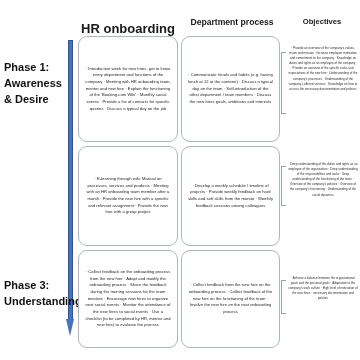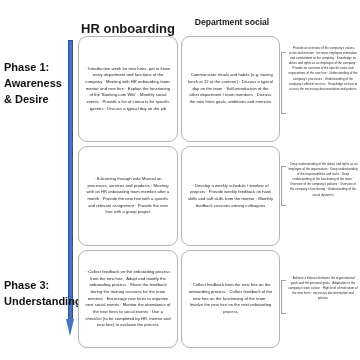--- a/index.html
+++ b/index.html
@@ -127,21 +127,22 @@
   #leader-1 { left: 281px; top: 52px;  height: 62px; }
   #leader-2 { left: 281px; top: 166px; height: 40px; }
   #leader-3 { left: 281px; top: 280px; height: 34px; }
 </style>
 </head>
 <body>
 
 <div id="diagram">
 
   <div class="col-header" id="hdr-hr">HR onboarding team</div>
-  <div class="col-header" id="hdr-mentor">Department social</div>
+  <div class="col-header" id="hdr-mentor">Department process</div>
+  <div class="col-header" id="hdr-obj">Objectives</div>
 
   <div id="arrow">
     <div class="shaft"></div>
     <div class="head"></div>
   </div>
 
   <div class="phase-label" id="phase-1-label">Phase 1: Awareness &amp; Desire</div>
   <div class="phase-label" id="phase-3-label">Phase 3: Understanding</div>
 
   <div class="cell col-hr" id="hr-1">

